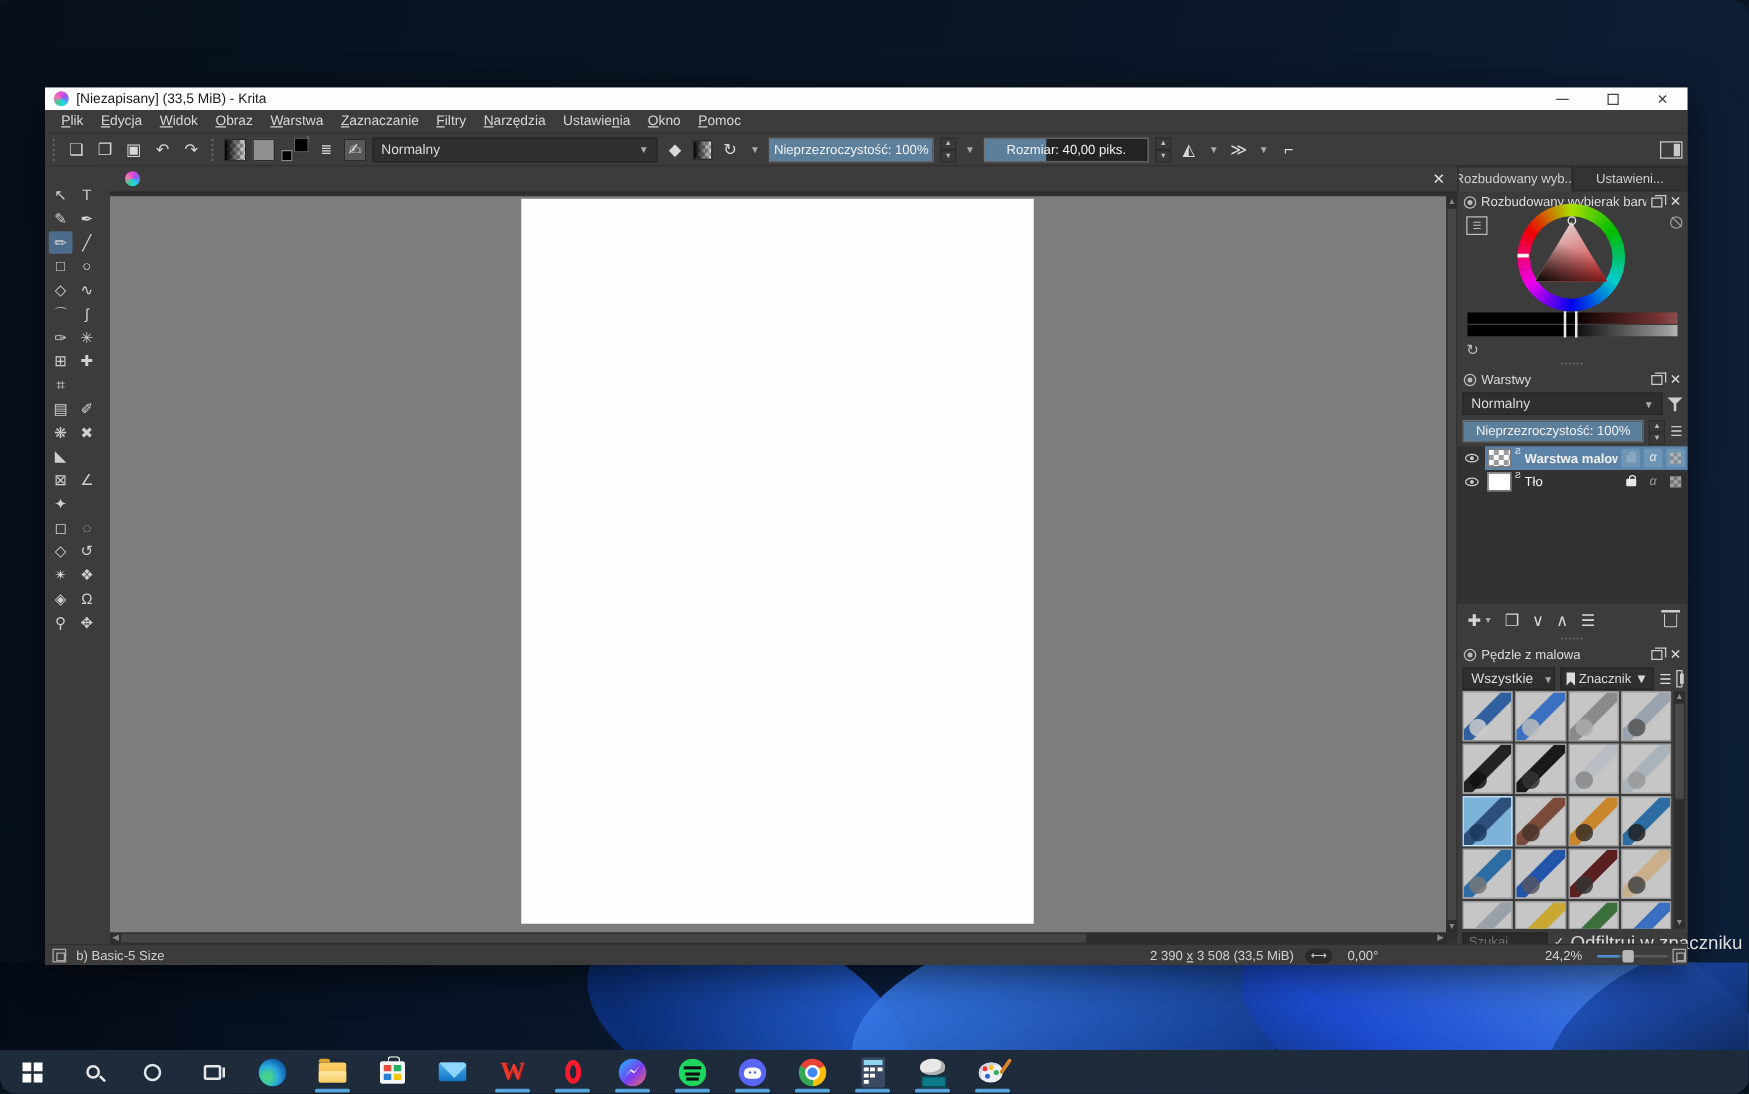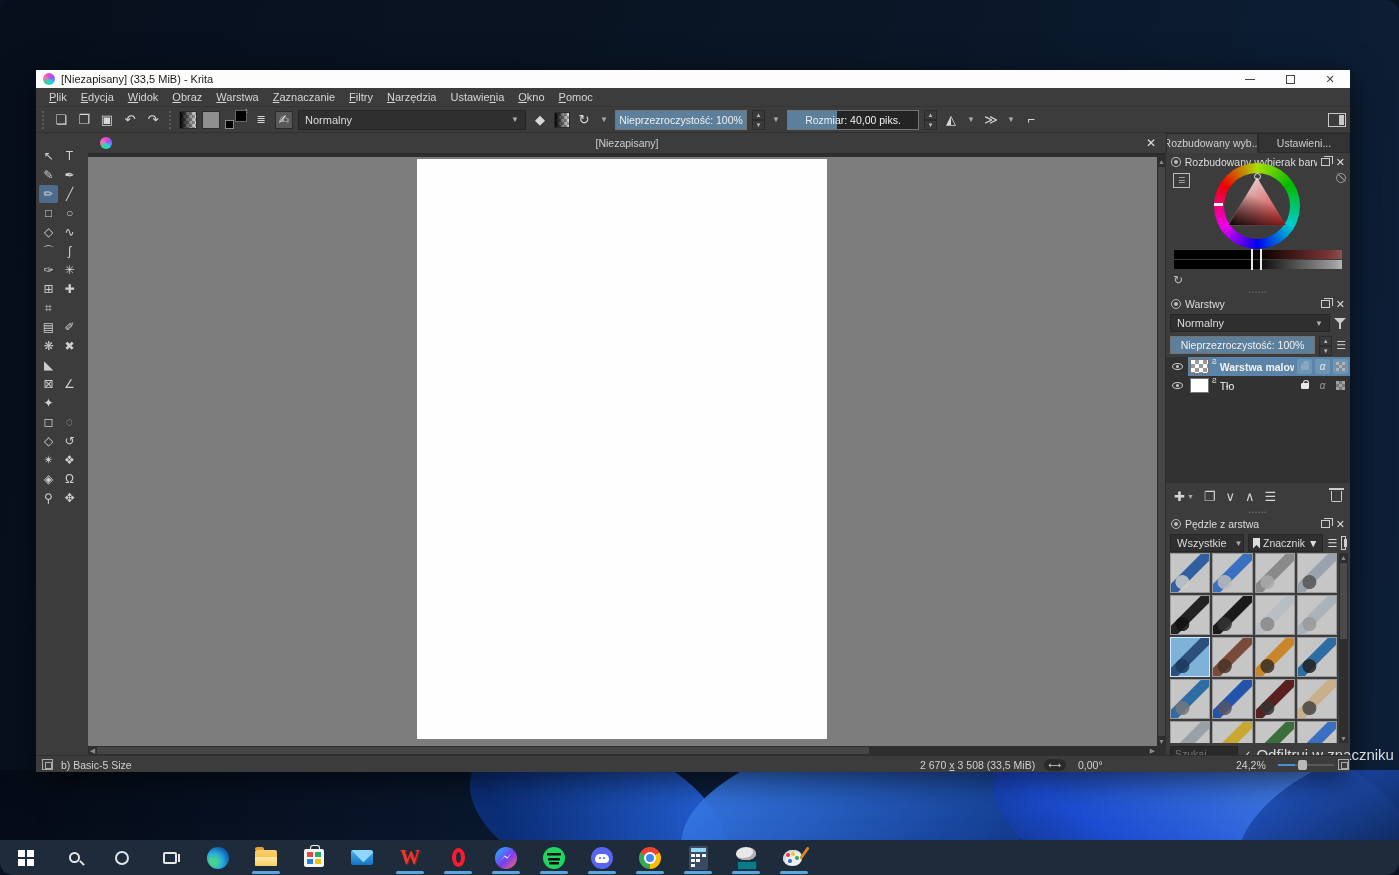--- a/index.html
+++ b/index.html
@@ -422,21 +422,20 @@
         <div class="tool">❖</div>
         <div class="tool">◈</div>
         <div class="tool">Ω</div>
         <div class="tool">⚲</div>
         <div class="tool">✥</div>
       </div>
 
     <div class="canvas-area">
       <div class="doctabbar">
         <div class="doctablogo"></div>
-        <span class="doctabtitle">[Niezapisany]</span>
         <span class="doctabclose">✕</span>
       </div>
       <div class="viewport">
         <div class="page"></div>
       </div>
       <div class="vscroll">
         <span class="varrow" style="top:0">▲</span>
         <div class="thumb"></div>
         <span class="varrow" style="bottom:0">▼</span>
       </div>
@@ -556,21 +555,21 @@
           <span>∧</span>
           <span>☰</span>
           <span class="trash"></span>
         </div>
       </div>
       <div class="dragdots">••••••</div>
 
       <div class="presetsdock">
         <div class="dockhdr">
           <span class="hico"></span>
-          <span class="htitle">Pędzle z arstwa</span>
+          <span class="htitle">Pędzle z malowa</span>
           <span class="hbtns">
             <span class="floatico"></span>
             <span class="closeico">✕</span>
           </span>
         </div>
         <div class="prow1">
           <span class="kcombo combo-filter">
             <span>Wszystkie</span>
             <span class="car">▼</span>
           </span>
@@ -676,21 +675,21 @@
         </div>
       </div>
     </div>
 
     <div class="statusbar">
       <div class="sb" style="left:6px;gap:8px">
         <span class="sbicon"></span>
         <span>b) Basic-5 Size</span>
       </div>
       <div class="sb" style="left:884px;gap:3px">
-        <span>2 670</span>
+        <span>2 390</span>
           <span class="u">x</span>
           <span>3 508 (33,5 MiB)</span>
       </div>
       <div class="sb" style="left:1008px">
         <span class="panico">⟷</span>
       </div>
       <div class="sb" style="left:1042px">
         <span>0,00°</span>
       </div>
       <div class="sb" style="left:1200px">

